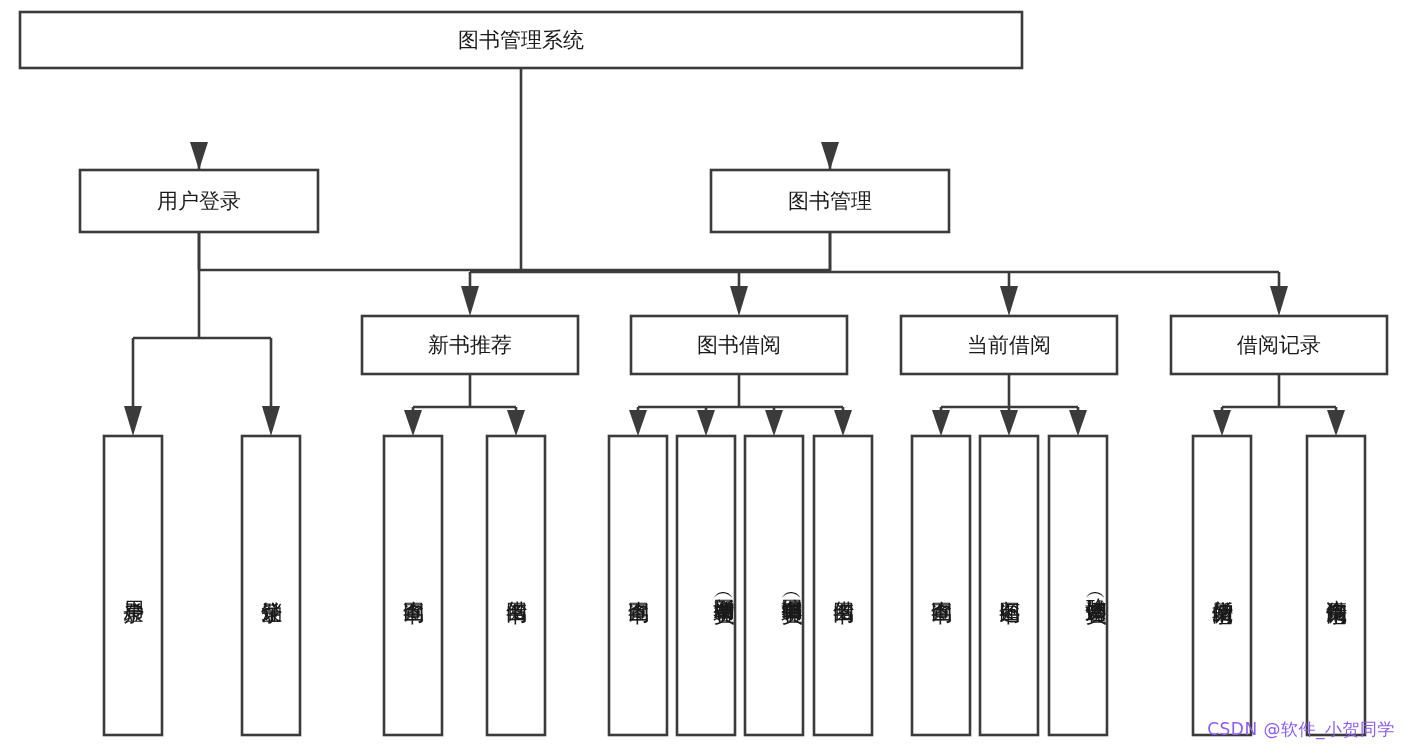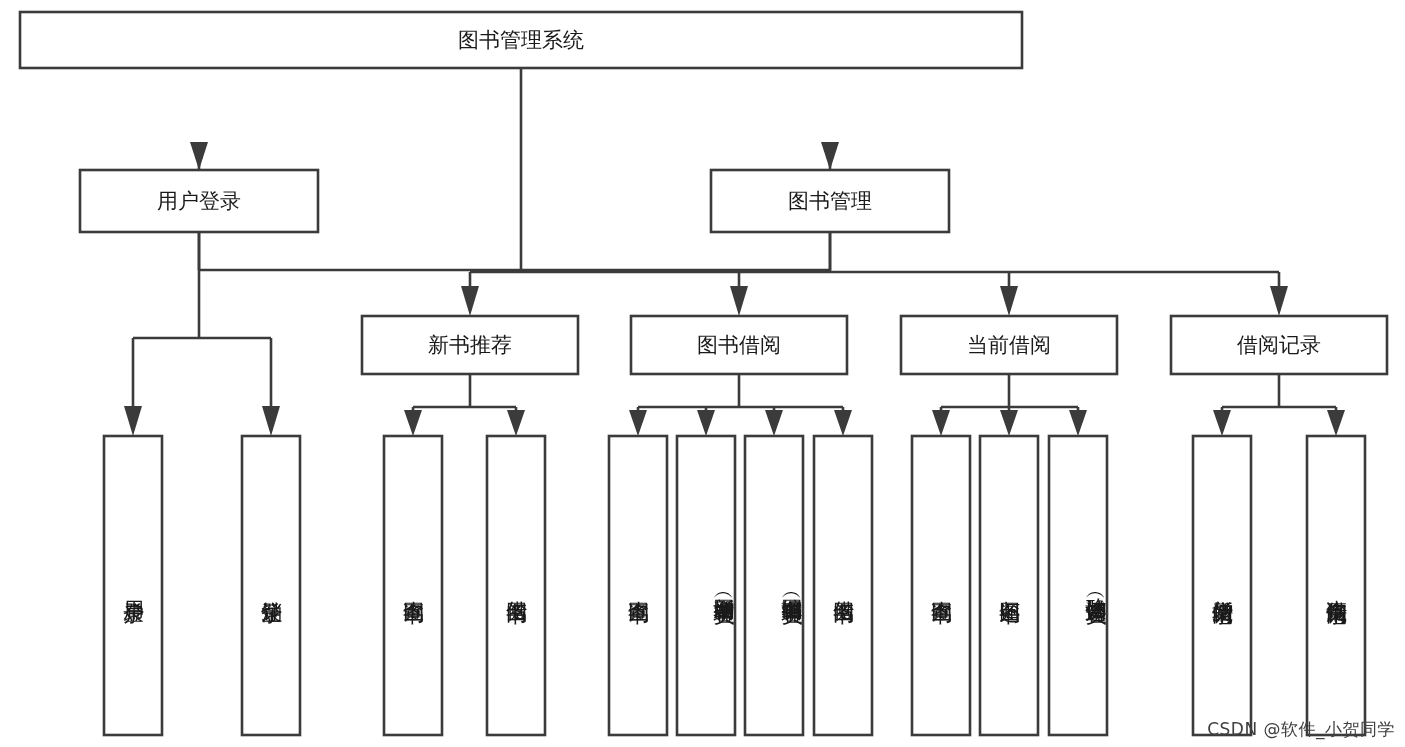--- a/index.html
+++ b/index.html
@@ -62,21 +62,21 @@
     color: #1a1a1a;
     pointer-events: none;
     white-space: nowrap;
   }
   .watermark {
     position: absolute;
     right: 10px;
     bottom: 6px;
     font-family: "DejaVu Sans", "Liberation Sans", sans-serif;
     font-size: 17px;
-    color: #404040;
+    color: #8b5cf6;
     letter-spacing: 0.5px;
     white-space: nowrap;
     text-align: right;
   }
 </style>
 </head>
 <body>
 
 <div id="diagram-root">
 

